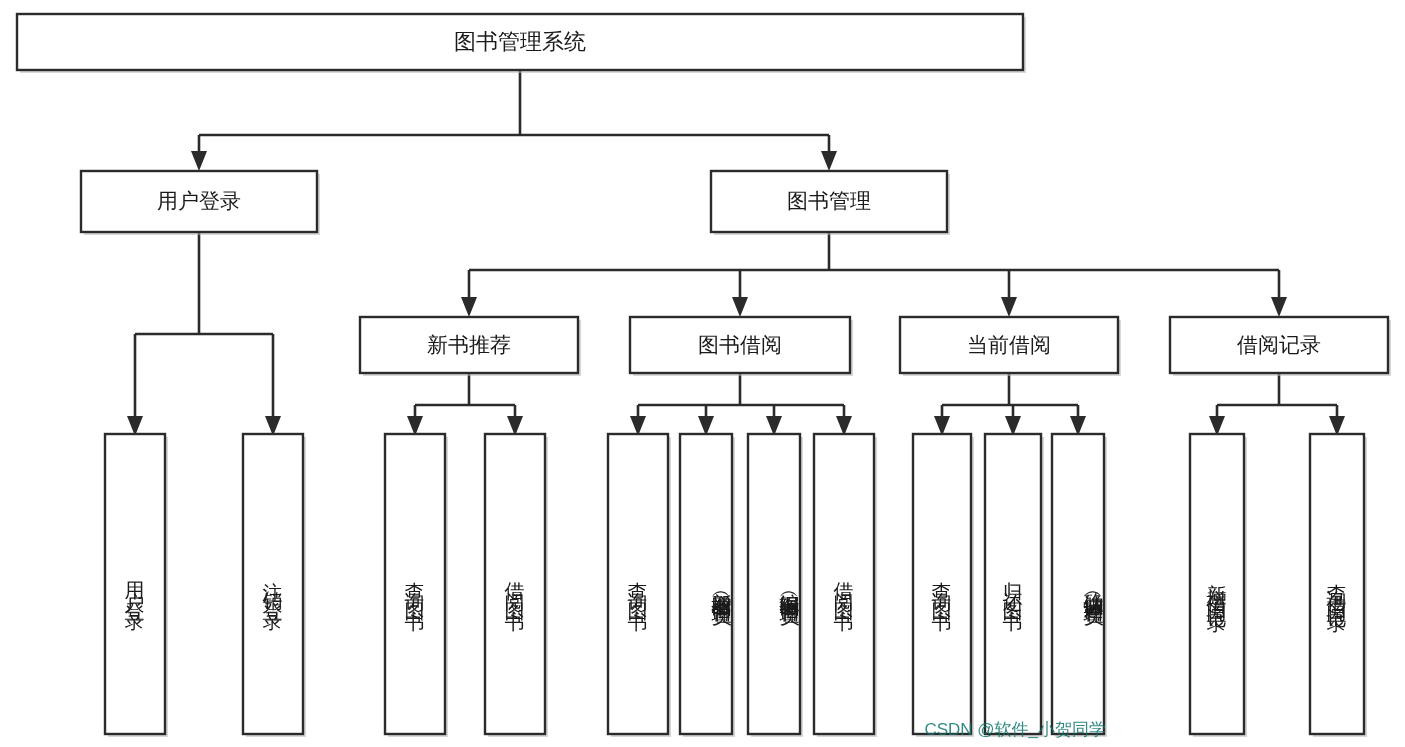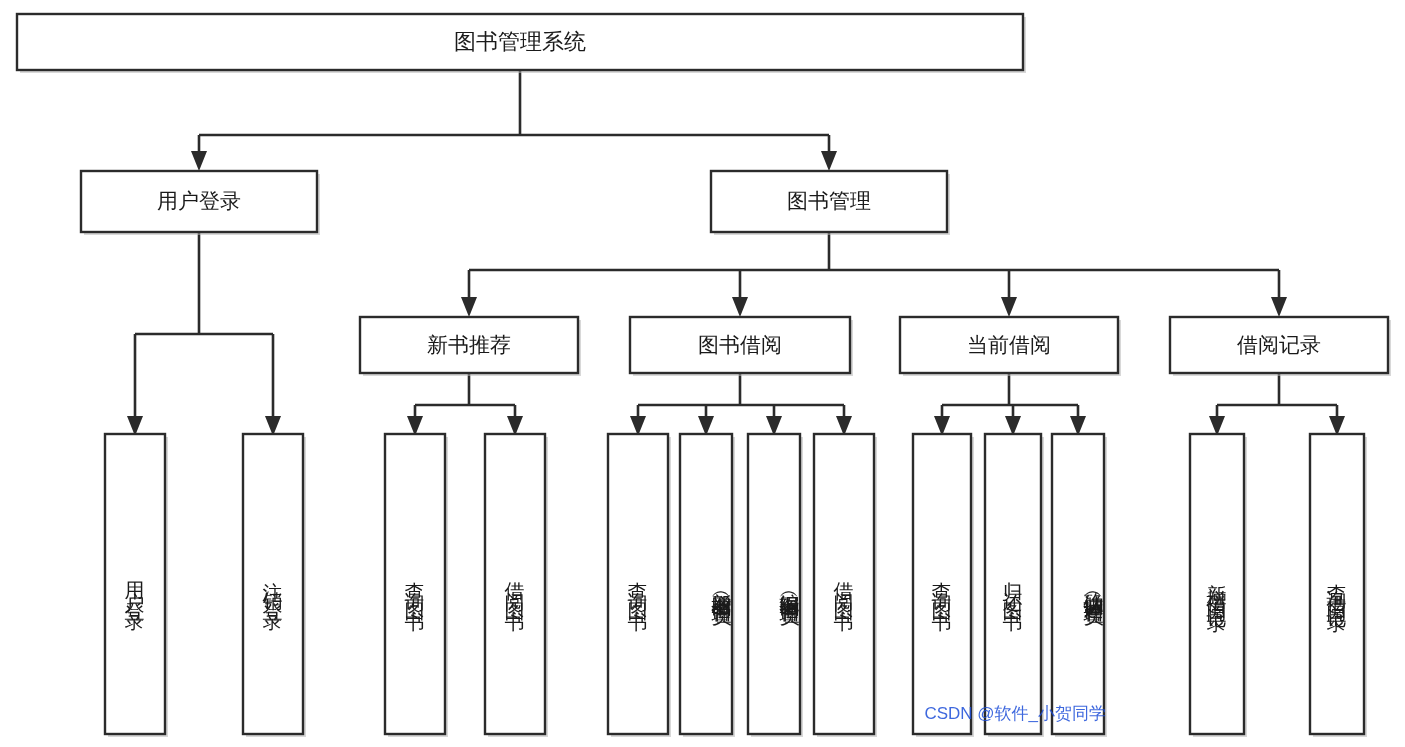--- a/index.html
+++ b/index.html
@@ -71,24 +71,24 @@
     color: #1a1a1a;
     display: flex;
     align-items: flex-start;
     justify-content: center;
     white-space: nowrap;
     pointer-events: none;
   }
   .watermark {
     position: absolute;
     right: 8px;
-    bottom: 22px;
+    bottom: 6px;
     font-family: "Liberation Sans", sans-serif;
     font-size: 17px;
-    color: #1d4ed8;
+    color: #0f766e;
     opacity: 0.85;
     white-space: nowrap;
   }
 </style>
 </head>
 <body>
 
 <div id="diagram-root">
   <svg id="diagram-svg" viewBox="0 0 1405 747">
     <g id="connectors-layer">

